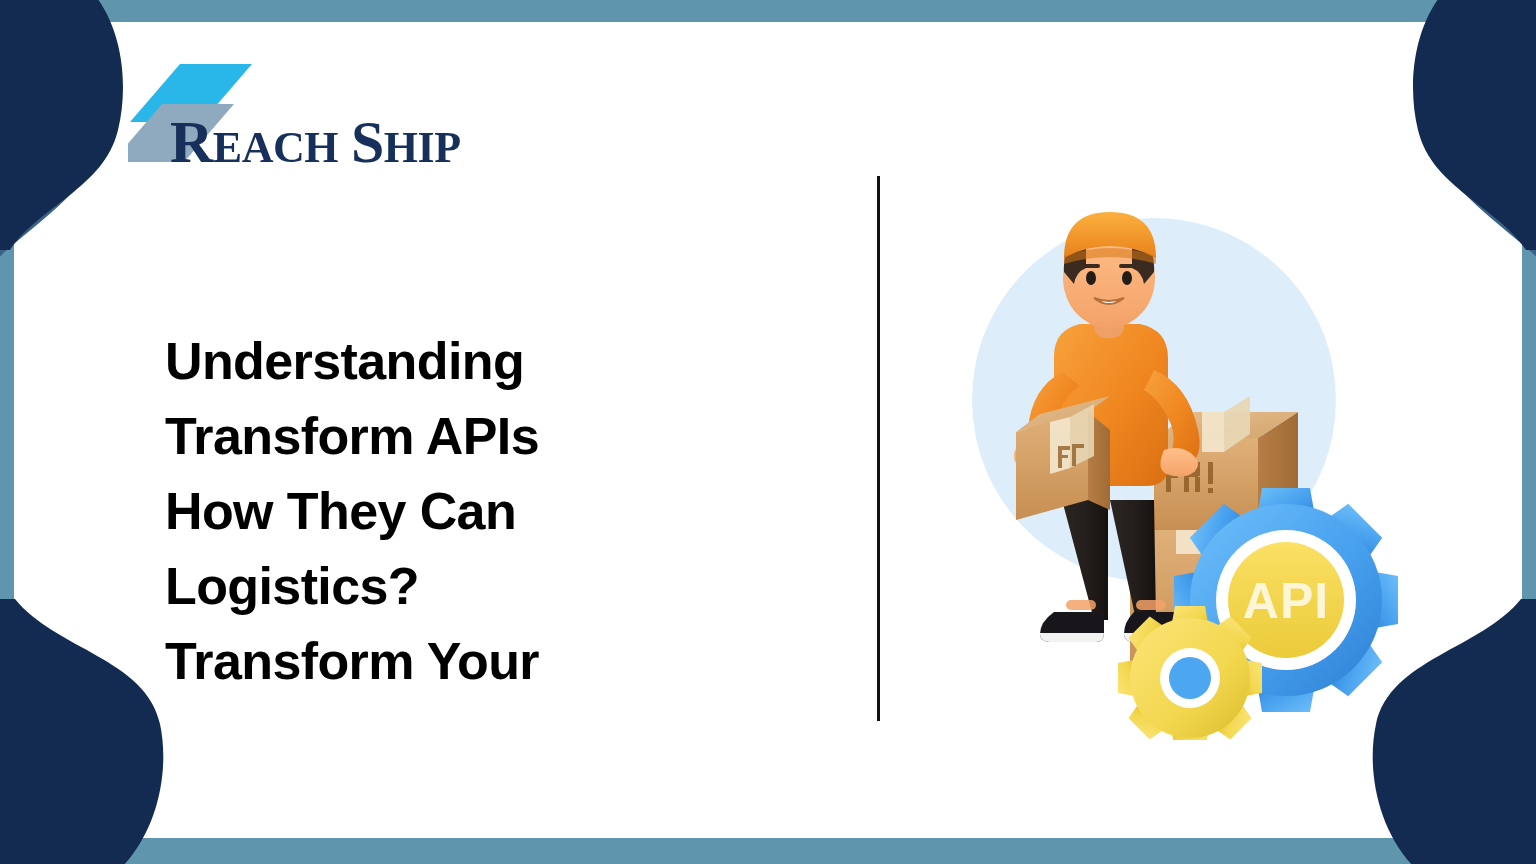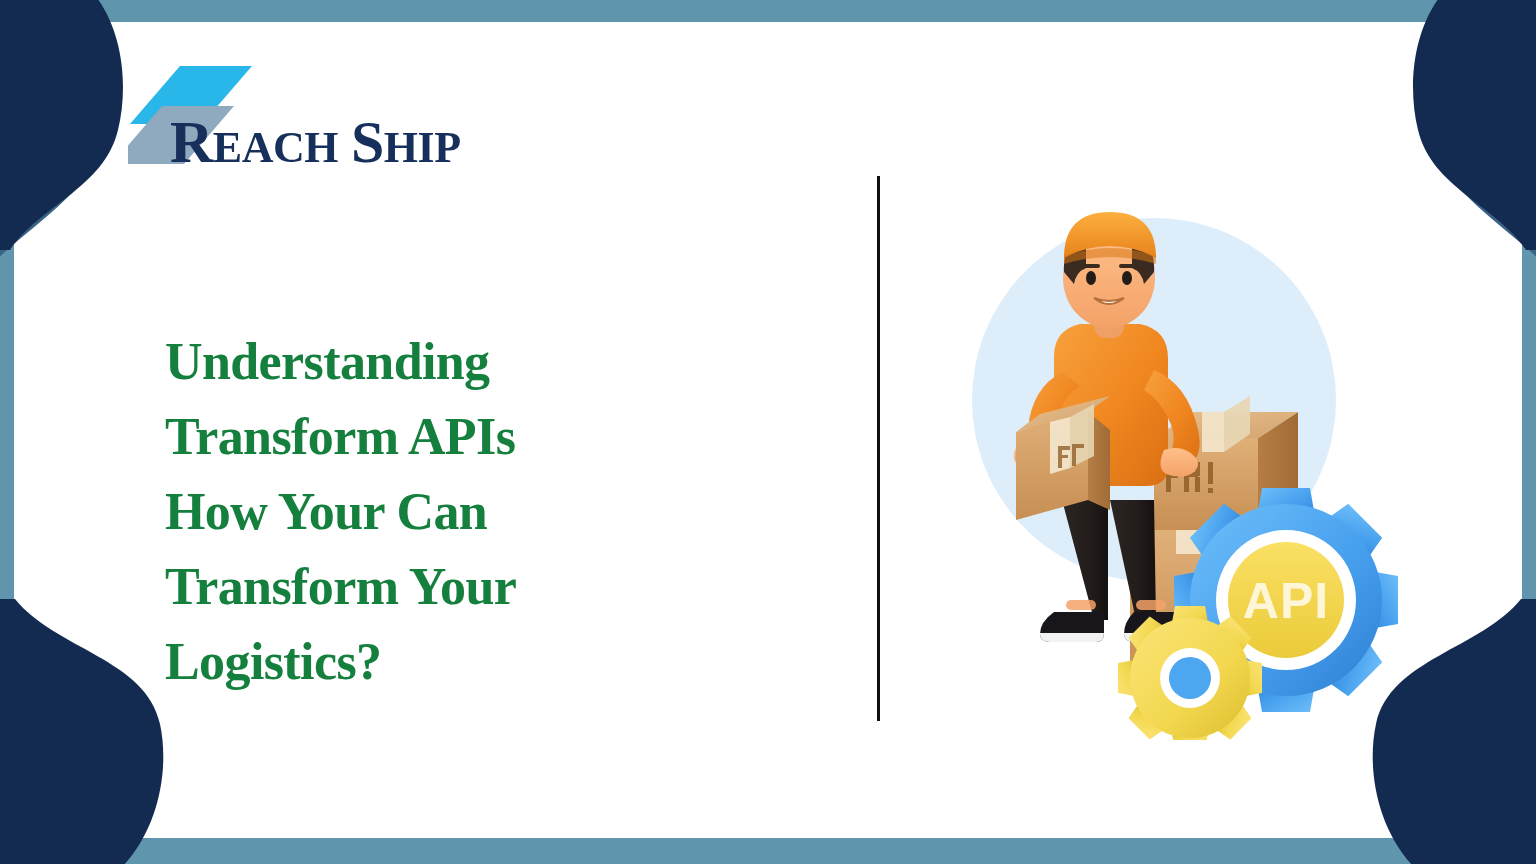--- a/index.html
+++ b/index.html
@@ -29,45 +29,45 @@
   .blob-layer{position:absolute;inset:0;z-index:3;pointer-events:none;}
   .blob-layer svg{position:absolute;}
   .blob-tl{left:0;top:0;}
   .blob-tr{right:0;top:0;}
   .blob-bl{left:0;bottom:0;}
   .blob-br{right:0;bottom:0;}
 
   
   .logo{
     position:absolute;left:128px;top:58px;z-index:10;
-    display:flex;align-items:flex-end;height:100px;
+    display:flex;align-items:center;height:100px;
   }
   .logo-mark{position:relative;width:96px;height:96px;flex:0 0 auto;}
   .logo-mark svg{position:absolute;left:0;top:0;}
   .logo-word{
     position:absolute;left:42px;top:50px;
     font-family:"Liberation Serif", serif;
     font-weight:700;
     color:#16305b;
     white-space:nowrap;
     letter-spacing:-0.5px;
   }
   .logo-word .big{font-size:60px;}
   .logo-word .sml{font-size:44px;}
   .logo-gap{display:inline-block;width:13px;}
 
   
   .headline{
     position:absolute;left:165px;top:289px;width:560px;z-index:10;
-    font-family:Liberation Serif, serif;
+    font-family:Liberation Sans, sans-serif;
     font-weight:700;
     font-size:52px;
     line-height:75px;
     letter-spacing:-0.6px;
-    color:#15803d;
+    color:#000000;
   }
   .headline .hl-line{display:block;}
 
   
   .divider{
     position:absolute;left:877px;top:176px;
     width:3px;height:545px;background:#111111;z-index:10;
   }
 
   
@@ -126,23 +126,23 @@
       </svg>
     </div>
     <div class="logo-word">
       <span class="big">R</span><span class="sml">EACH</span><span class="logo-gap"></span><span class="big">S</span><span class="sml">HIP</span>
     </div>
   </div>
 
   <h1 class="headline">
     <span class="hl-line">Understanding</span>
     <span class="hl-line">Transform APIs</span>
-    <span class="hl-line">How Your Can</span>
+    <span class="hl-line">How They Can</span>
+    <span class="hl-line">Logistics?</span>
     <span class="hl-line">Transform Your</span>
-    <span class="hl-line">Logistics?</span>
   </h1>
 
   <div class="divider"></div>
 
   <div class="illus">
     <svg width="500" height="540" viewBox="0 0 500 540">
       <defs>
         <linearGradient id="gShirt" x1="0" y1="0" x2="1" y2="1">
           <stop offset="0%" stop-color="#F7A13D"></stop>
           <stop offset="55%" stop-color="#F0861F"></stop>

